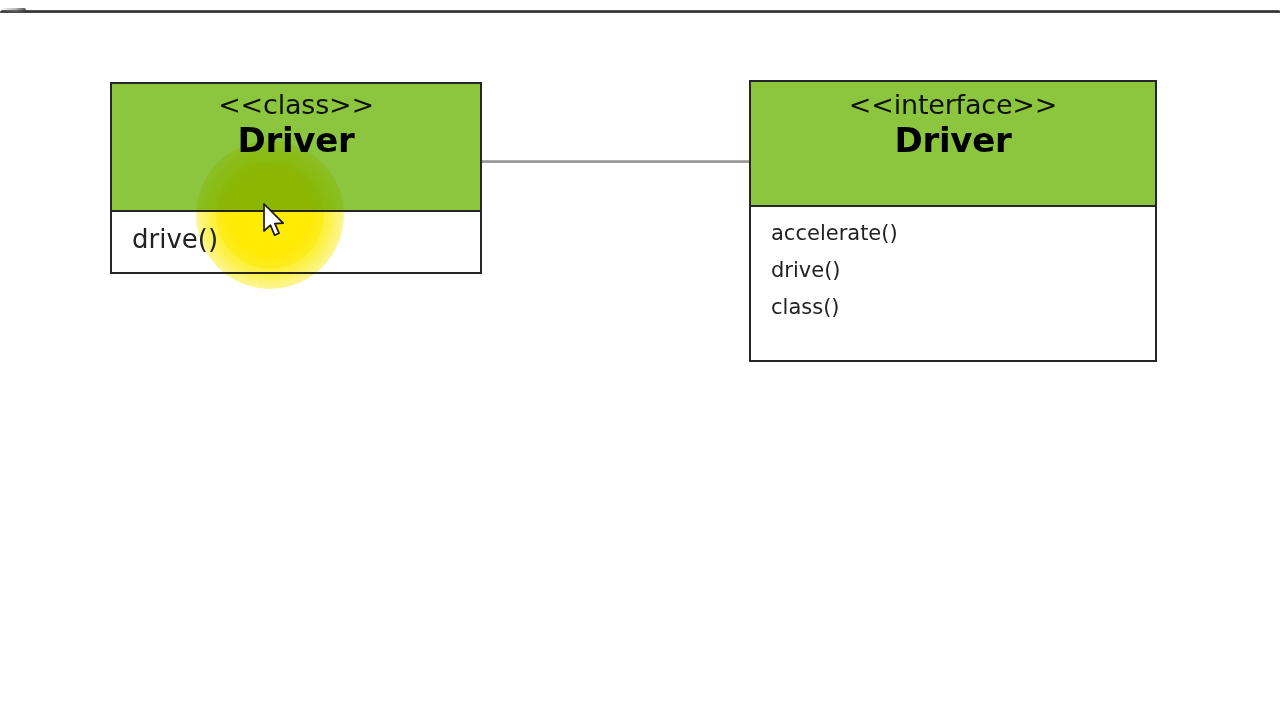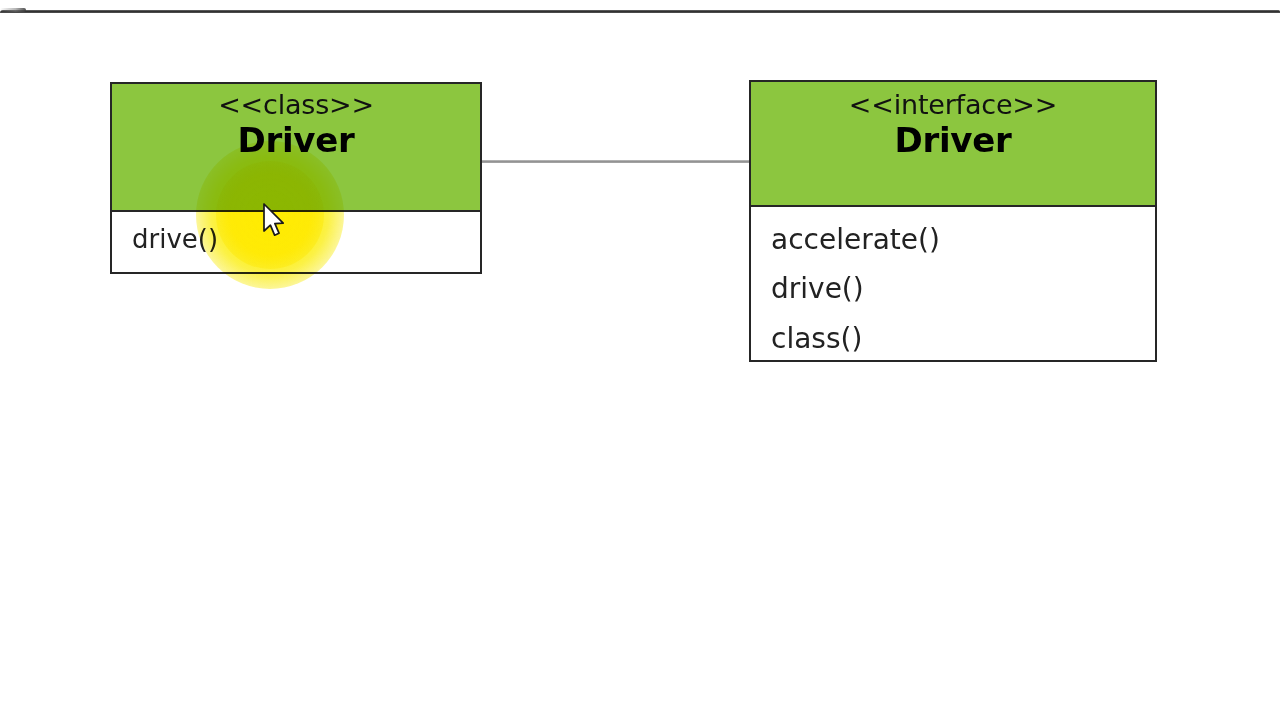--- a/index.html
+++ b/index.html
@@ -73,21 +73,21 @@
     color: #000000;
     line-height: 1.18;
     letter-spacing: -0.3px;
   }
   .uml-members {
     box-sizing: border-box;
     padding: 6px 0 6px 20px;
   }
   .uml-member {
     display: block;
-    font-size: 28px;
+    font-size: 21px;
     font-weight: 400;
     color: #222222;
     line-height: 1.76;
     white-space: nowrap;
   }
 
   
   #box-driver {
     left: 110px;
     top: 82px;

